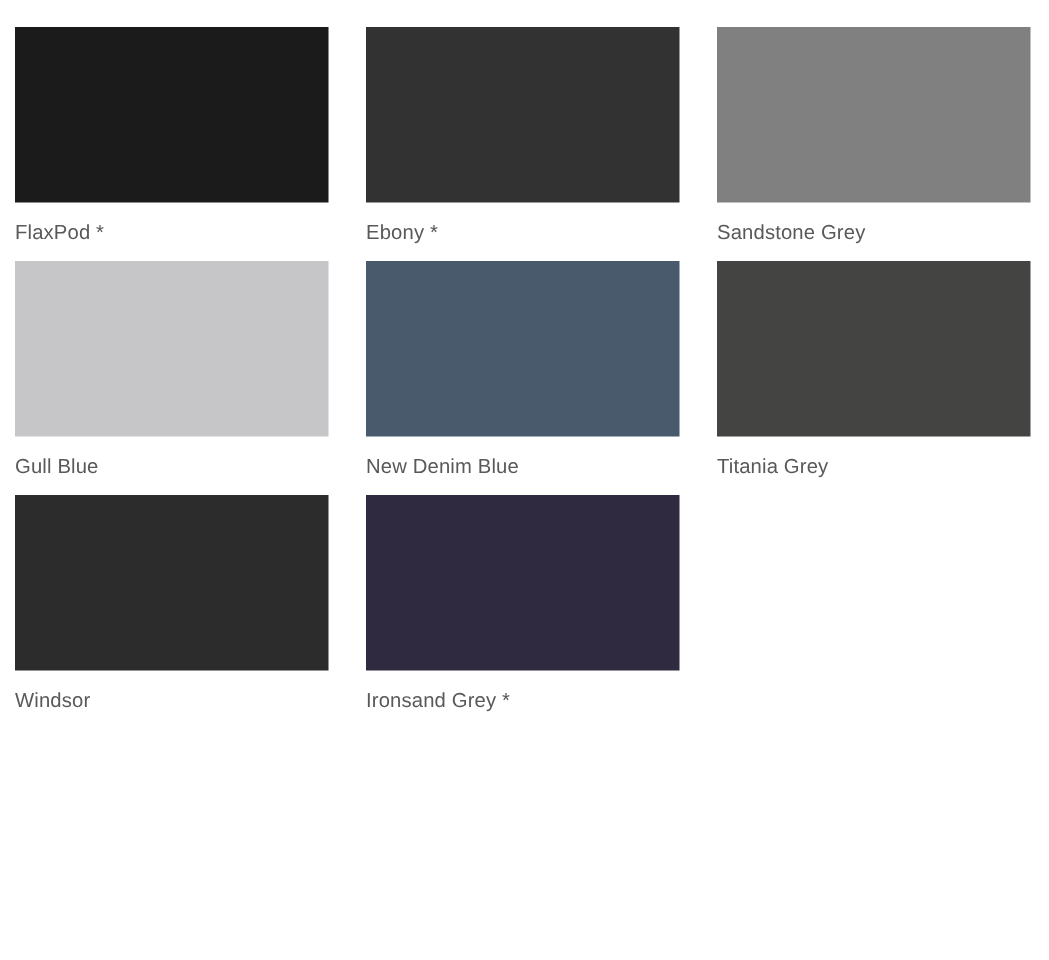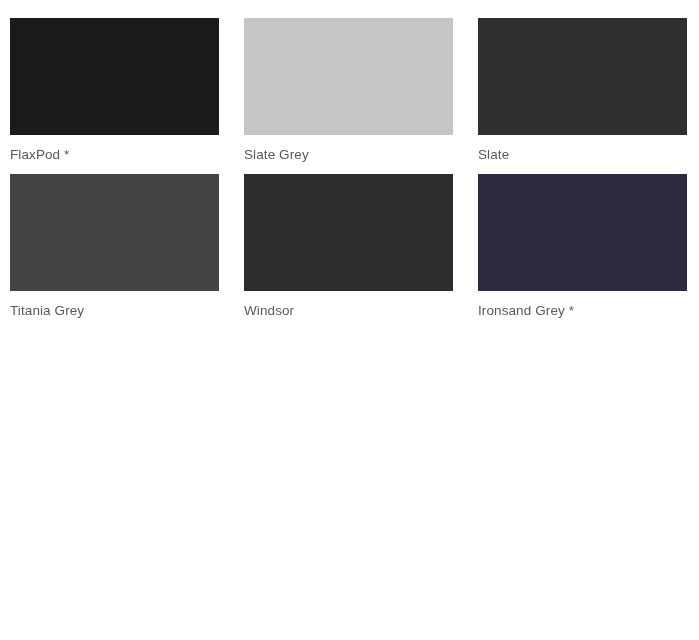--- a/index.html
+++ b/index.html
@@ -52,26 +52,34 @@
 </style>
 </head>
 <body>
 
 <div id="swatch-grid">
     <div class="swatch-cell">
       <div class="swatch-chip" style="background-color: rgb(28, 27, 28);"></div>
       <div class="swatch-label">FlaxPod *</div>
     </div>
     <div class="swatch-cell">
-      <div class="swatch-chip" style="background-color: rgb(198, 198, 200);"></div>
-      <div class="swatch-label">Slate Grey</div>
+      <div class="swatch-chip" style="background-color: rgb(50, 50, 50);"></div>
+      <div class="swatch-label">Ebony *</div>
     </div>
     <div class="swatch-cell">
-      <div class="swatch-chip" style="background-color: rgb(47, 47, 47);"></div>
-      <div class="swatch-label">Slate</div>
+      <div class="swatch-chip" style="background-color: rgb(128, 128, 128);"></div>
+      <div class="swatch-label">Sandstone Grey</div>
+    </div>
+    <div class="swatch-cell">
+      <div class="swatch-chip" style="background-color: rgb(198, 198, 200);"></div>
+      <div class="swatch-label">Gull Blue</div>
+    </div>
+    <div class="swatch-cell">
+      <div class="swatch-chip" style="background-color: rgb(74, 90, 109);"></div>
+      <div class="swatch-label">New Denim Blue</div>
     </div>
     <div class="swatch-cell">
       <div class="swatch-chip" style="background-color: rgb(68, 68, 67);"></div>
       <div class="swatch-label">Titania Grey</div>
     </div>
     <div class="swatch-cell">
       <div class="swatch-chip" style="background-color: rgb(44, 44, 44);"></div>
       <div class="swatch-label">Windsor</div>
     </div>
     <div class="swatch-cell">

